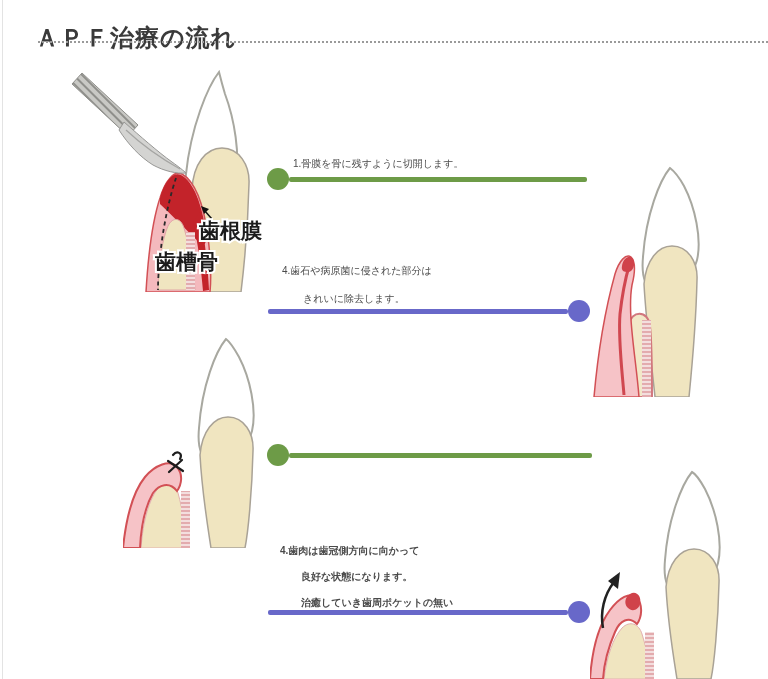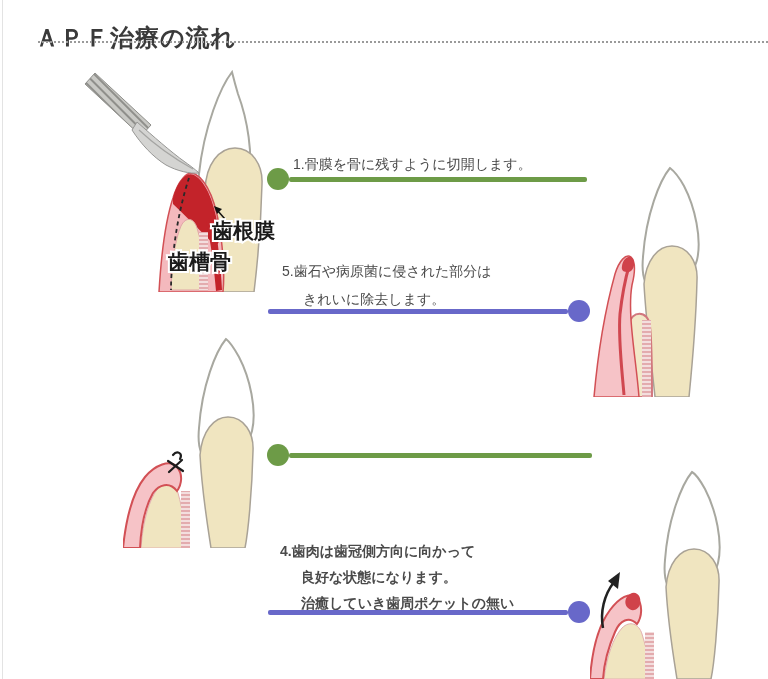--- a/index.html
+++ b/index.html
@@ -14,21 +14,21 @@
   }
   .page-title {
     position:absolute; left:35px; top:6px;
     font-size:24px; font-weight:bold; color:var(--title-text,#3a3a3a);
     letter-spacing:1px; white-space:nowrap;
   }
   .title-underline {
     position:absolute; left:38px; right:0; top:41px; height:0;
     border-top:2px dotted #9a9a9a;
   }
-  .step-text { position:absolute; color:var(--body-text,#4a4a4a); font-size:14px; white-space:nowrap; }
+  .step-text { position:absolute; color:var(--body-text,#4a4a4a); font-size:10px; white-space:nowrap; }
   .step-line { height:26px; line-height:26px; }
   .step-line.cont { padding-left:21px; }
   #step2-text .step-line { height:28px; line-height:28px; }
   .connector { position:absolute; display:flex; align-items:center; height:22px; }
   .connector .line { flex:1; height:5px; border-radius:2px; }
   .connector .dot { width:22px; height:22px; border-radius:50%; flex:0 0 auto; }
   .connector.green .line, .connector.green .dot { background:var(--accent-green,#6d9b47); }
   .connector.blue  .line, .connector.blue  .dot { background:var(--accent-blue,#6868c9); }
   .illus { position:absolute; }
   svg { display:block; }
@@ -40,21 +40,21 @@
 </style>
 </head>
 <body>
 
 <div class="canvas">
   <div class="left-edge"></div>
 
   <h1 class="page-title">ＡＰＦ治療の流れ</h1>
   <div class="title-underline"></div>
 
-  <div class="illus" style="left:75px; top:62px;">
+  <div class="illus" style="left:62px; top:62px;">
     <svg width="210" height="230" viewBox="0 0 210 230">
       <defs>
         <pattern id="stripes1" width="6" height="6" patternUnits="userSpaceOnUse" patternTransform="rotate(135)">
           <rect width="6" height="6" fill="#c9c9c5"></rect>
           <line x1="1" y1="0" x2="1" y2="6" stroke="#8f8f8b" stroke-width="2"></line>
         </pattern>
         <pattern id="hatch1" width="4" height="4" patternUnits="userSpaceOnUse">
           <rect width="4" height="4" fill="#f3dede"></rect>
           <line x1="0" y1="2" x2="4" y2="2" stroke="#d98a8e" stroke-width="1.2"></line>
         </pattern>
@@ -149,21 +149,21 @@
 
   <div class="step-text" id="step1-text" style="left:293px; top:151px;">
     <div class="step-line">1.骨膜を骨に残すように切開します。</div>
   </div>
   <div class="connector green" style="left:267px; top:168px; width:320px;">
     <span class="dot"></span>
     <span class="line"></span>
   </div>
 
   <div class="step-text" id="step2-text" style="left:282px; top:257px;">
-    <div class="step-line">5.歯石や病原菌に侵された部分は</div>
+    <div class="step-line">4.歯石や病原菌に侵された部分は</div>
     <div class="step-line cont">きれいに除去します。</div>
   </div>
   <div class="connector blue" style="left:268px; top:300px; width:322px;">
     <span class="line"></span>
     <span class="dot"></span>
   </div>
 
   <div class="connector green" style="left:267px; top:444px; width:325px;">
     <span class="dot"></span>
     <span class="line"></span>

